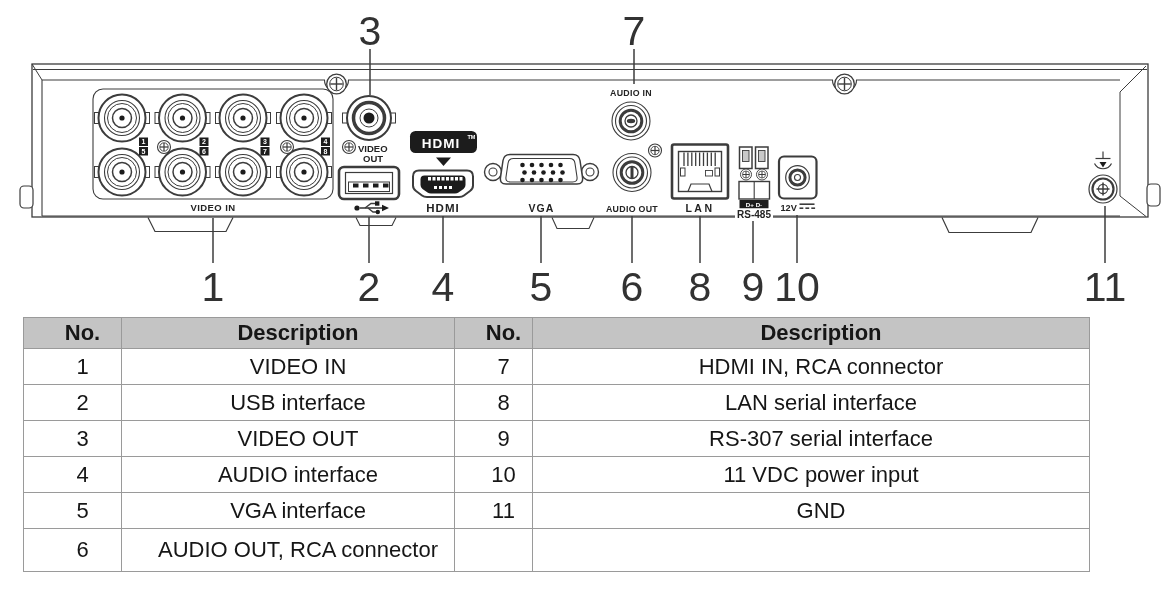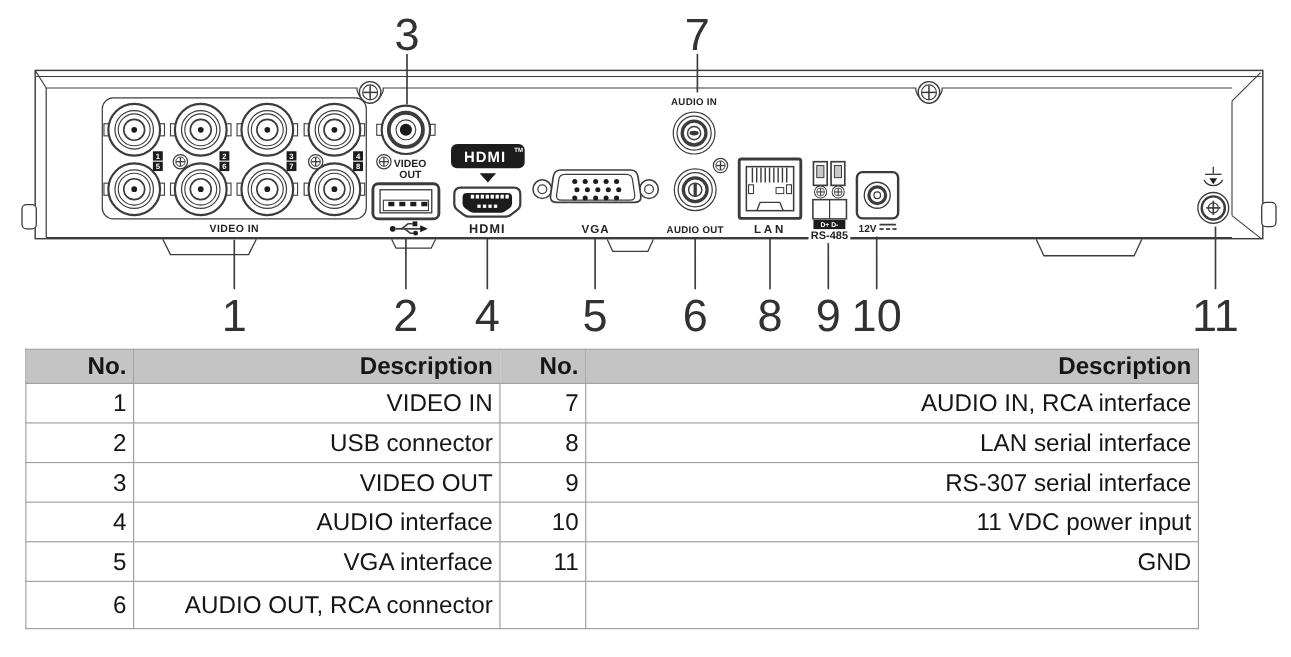--- a/index.html
+++ b/index.html
@@ -10,21 +10,21 @@
   .kw{stroke:#3c3c3c;fill:#ffffff;}
   .kg{stroke:#3c3c3c;fill:#c9c9c9;}
   .dk{fill:#1c1c1c;stroke:none;}
   .wf{fill:#ffffff;stroke:none;}
   .plabel{font-family:"Liberation Sans",sans-serif;font-weight:bold;fill:#232323;}
   .wlabel{font-family:"Liberation Sans",sans-serif;font-weight:bold;fill:#ffffff;}
   .num{font-family:"Liberation Sans",sans-serif;fill:#323232;}
   
   .spec-table{position:absolute;left:23px;top:317px;border-collapse:collapse;table-layout:fixed;
               width:1066px;font-size:22px;color:#161616;}
-  .spec-table th,.spec-table td{border:1.5px solid #9a9a9a;padding:0 6px 0 26px;text-align:right;
+  .spec-table th,.spec-table td{border:1.5px solid #9a9a9a;padding:0 6px 0 26px;text-align:center;
               vertical-align:middle;overflow:hidden;white-space:nowrap;}
   .spec-table th{background:#c4c4c4;font-weight:bold;height:30px;font-size:22px;}
   .spec-table td{height:35px;}
   .spec-table tr.last td{height:42px;}
 </style>
 </head>
 <body>
 
 <svg width="1174" height="315" viewBox="0 0 1174 315">
   <defs>
@@ -314,25 +314,25 @@
       <tr>
     <th>No.</th>
     <th>Description</th>
     <th>No.</th>
     <th>Description</th>
   </tr>
   <tr>
     <td>1</td>
     <td>VIDEO IN</td>
     <td>7</td>
-    <td>AUDIO IN, RCA interface</td>
+    <td>HDMI IN, RCA connector</td>
   </tr>
   <tr>
     <td>2</td>
-    <td>USB connector</td>
+    <td>USB interface</td>
     <td>8</td>
     <td>LAN serial interface</td>
   </tr>
   <tr>
     <td>3</td>
     <td>VIDEO OUT</td>
     <td>9</td>
     <td>RS-307 serial interface</td>
   </tr>
   <tr>

